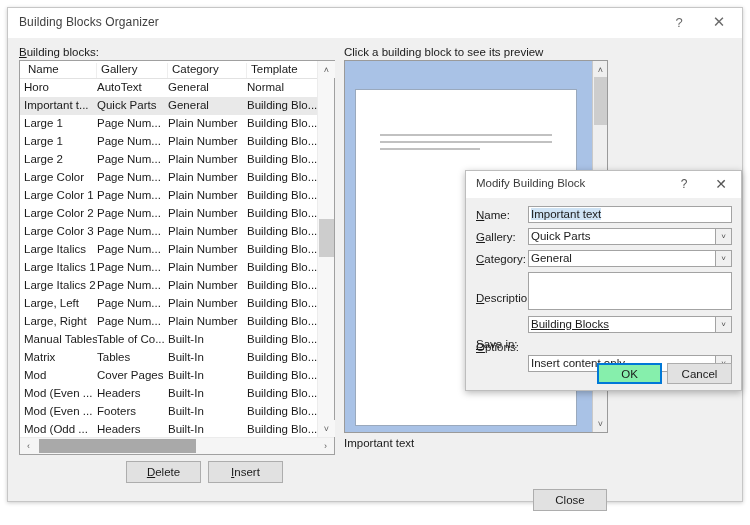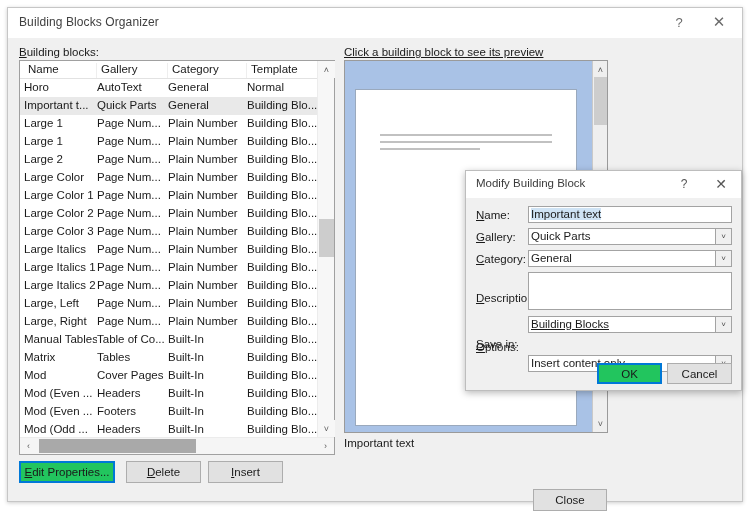--- a/index.html
+++ b/index.html
@@ -139,31 +139,31 @@
     border: 1px solid #adadad;
     font-size: 11.5px; color: #1a1a1a;
     display: flex; align-items: center; justify-content: center;
     cursor: default;
     white-space: nowrap;
   }
   .btn.focus {
     border: 1px solid #0078d7;
     outline: 1px solid #0078d7;
     outline-offset: -2px;
-    background: #22c55e;
+    background: #86efac;
   }
   #btn-edit   { left: 11px;  top: 453px; width: 96px; height: 22px; }
   #btn-delete { left: 118px; top: 453px; width: 75px; height: 22px; }
   #btn-insert { left: 200px; top: 453px; width: 75px; height: 22px; }
   #btn-close  { left: 525px; top: 481px; width: 74px; height: 22px; }
 
   
   #prev-label {
     position: absolute; left: 336px; top: 38px;
-    font-size: 11.5px; color: #1a1a1a; text-decoration: underline;
+    font-size: 11.5px; color: #1a1a1a;
   }
   #prev-frame {
     position: absolute; left: 336px; top: 52px;
     width: 264px; height: 373px;
     background: #a9c2e6;
     border: 1px solid #9a9a9a;
     overflow: hidden;
   }
   #prev-page {
     position: absolute; left: 10px; top: 28px;
@@ -418,23 +418,20 @@
       <div class="sb-arrow" id="list-vsb-dn">˅</div>
     </div>
 
     <div id="list-hsb">
       <div class="hsb-arrow" id="list-hsb-l">‹</div>
       <div id="list-hsb-thumb"></div>
       <div class="hsb-arrow" id="list-hsb-r">›</div>
     </div>
   </div>
 
-  <div class="btn focus" id="btn-edit">
-      <span><u>E</u>dit Properties...</span>
-    </div>
   <div class="btn" id="btn-delete">
       <span><u>D</u>elete</span>
     </div>
   <div class="btn" id="btn-close">Close</div>
   <div class="btn" id="btn-insert">
       <span><u>I</u>nsert</span>
     </div>
 
   <div id="prev-label">Click a building block to see its preview</div>
 

